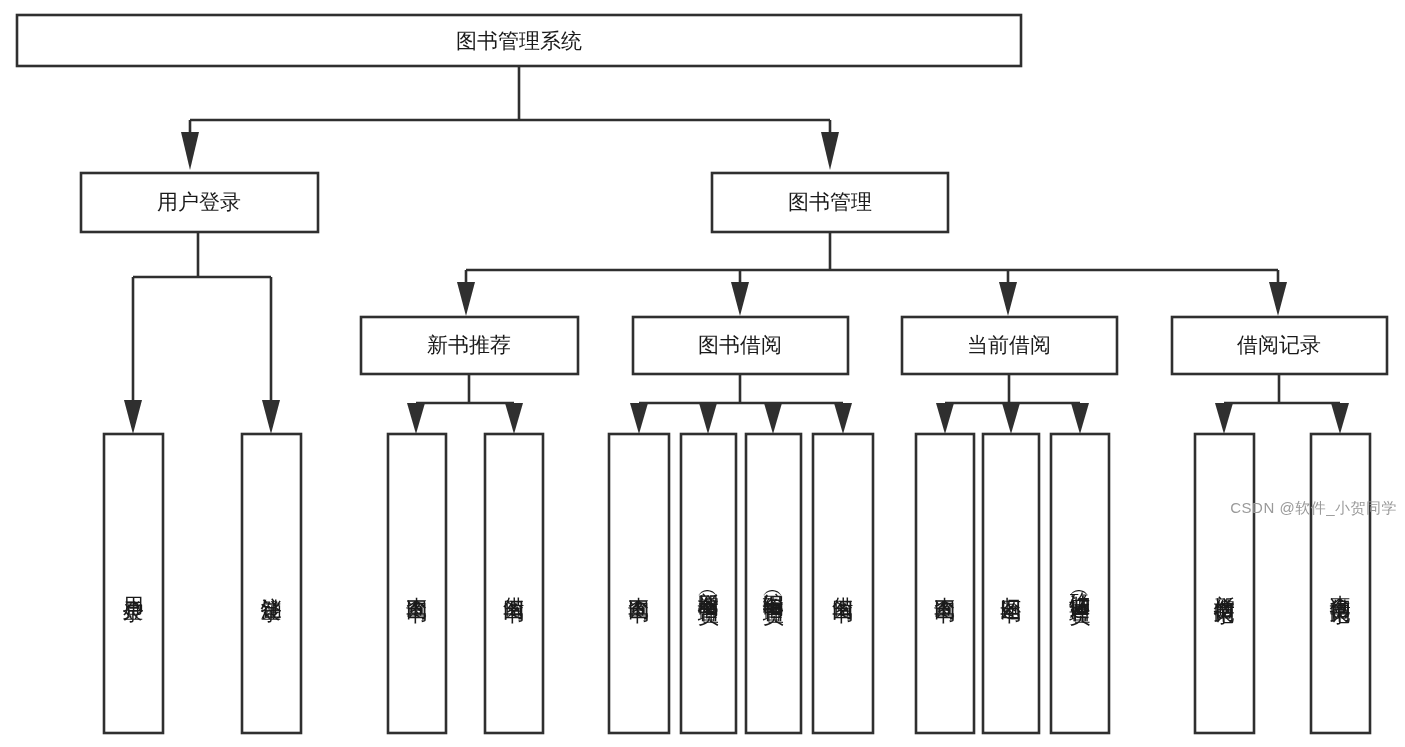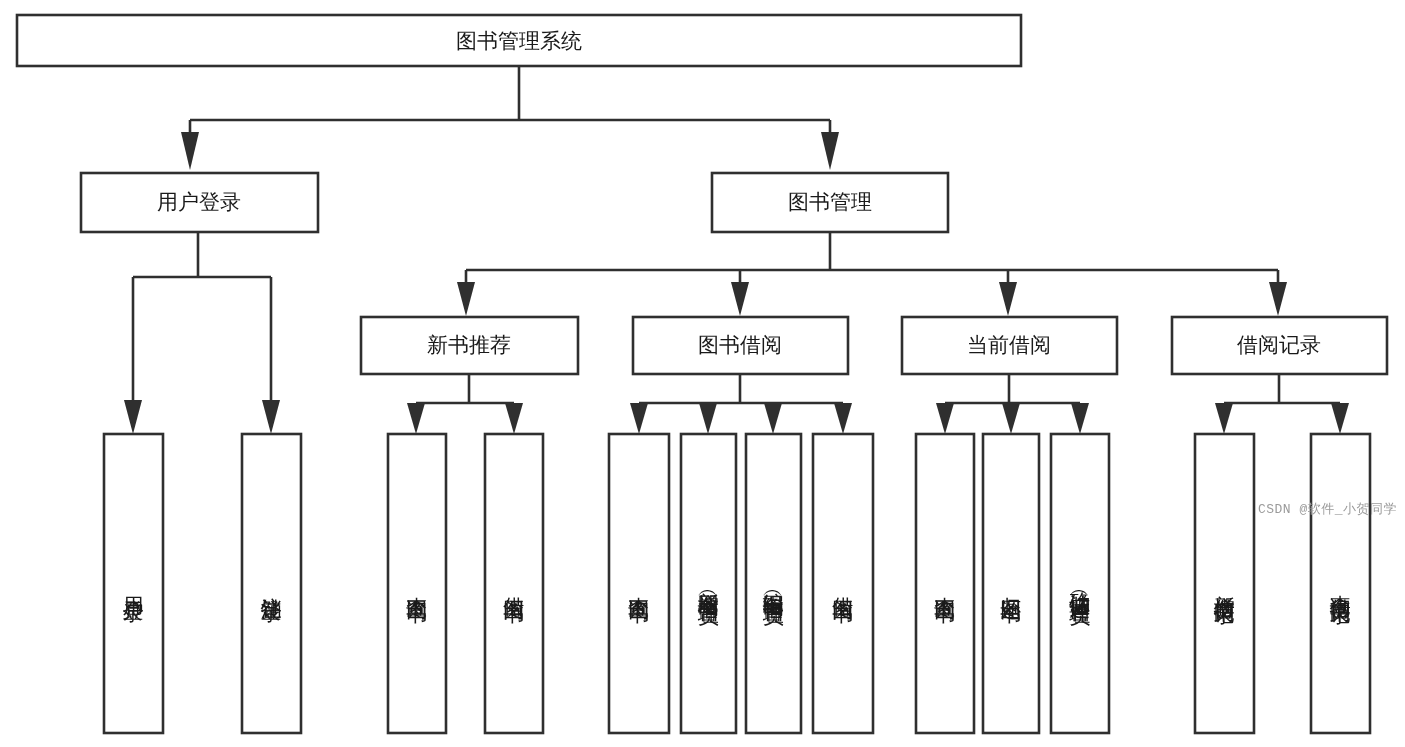--- a/index.html
+++ b/index.html
@@ -60,22 +60,22 @@
     align-items: center;
     justify-content: center;
     letter-spacing: 2px;
     white-space: nowrap;
     pointer-events: none;
   }
   .watermark {
     position: absolute;
     right: 8px;
     bottom: 6px;
-    font-family: Liberation Mono, monospace;
-    font-size: 13px;
+    font-family: Liberation Sans, sans-serif;
+    font-size: 15px;
     color: #9a9a9a;
     letter-spacing: 0.5px;
     white-space: nowrap;
   }
 </style>
 </head>
 <body>
 
 <div id="diagram-root">
 

